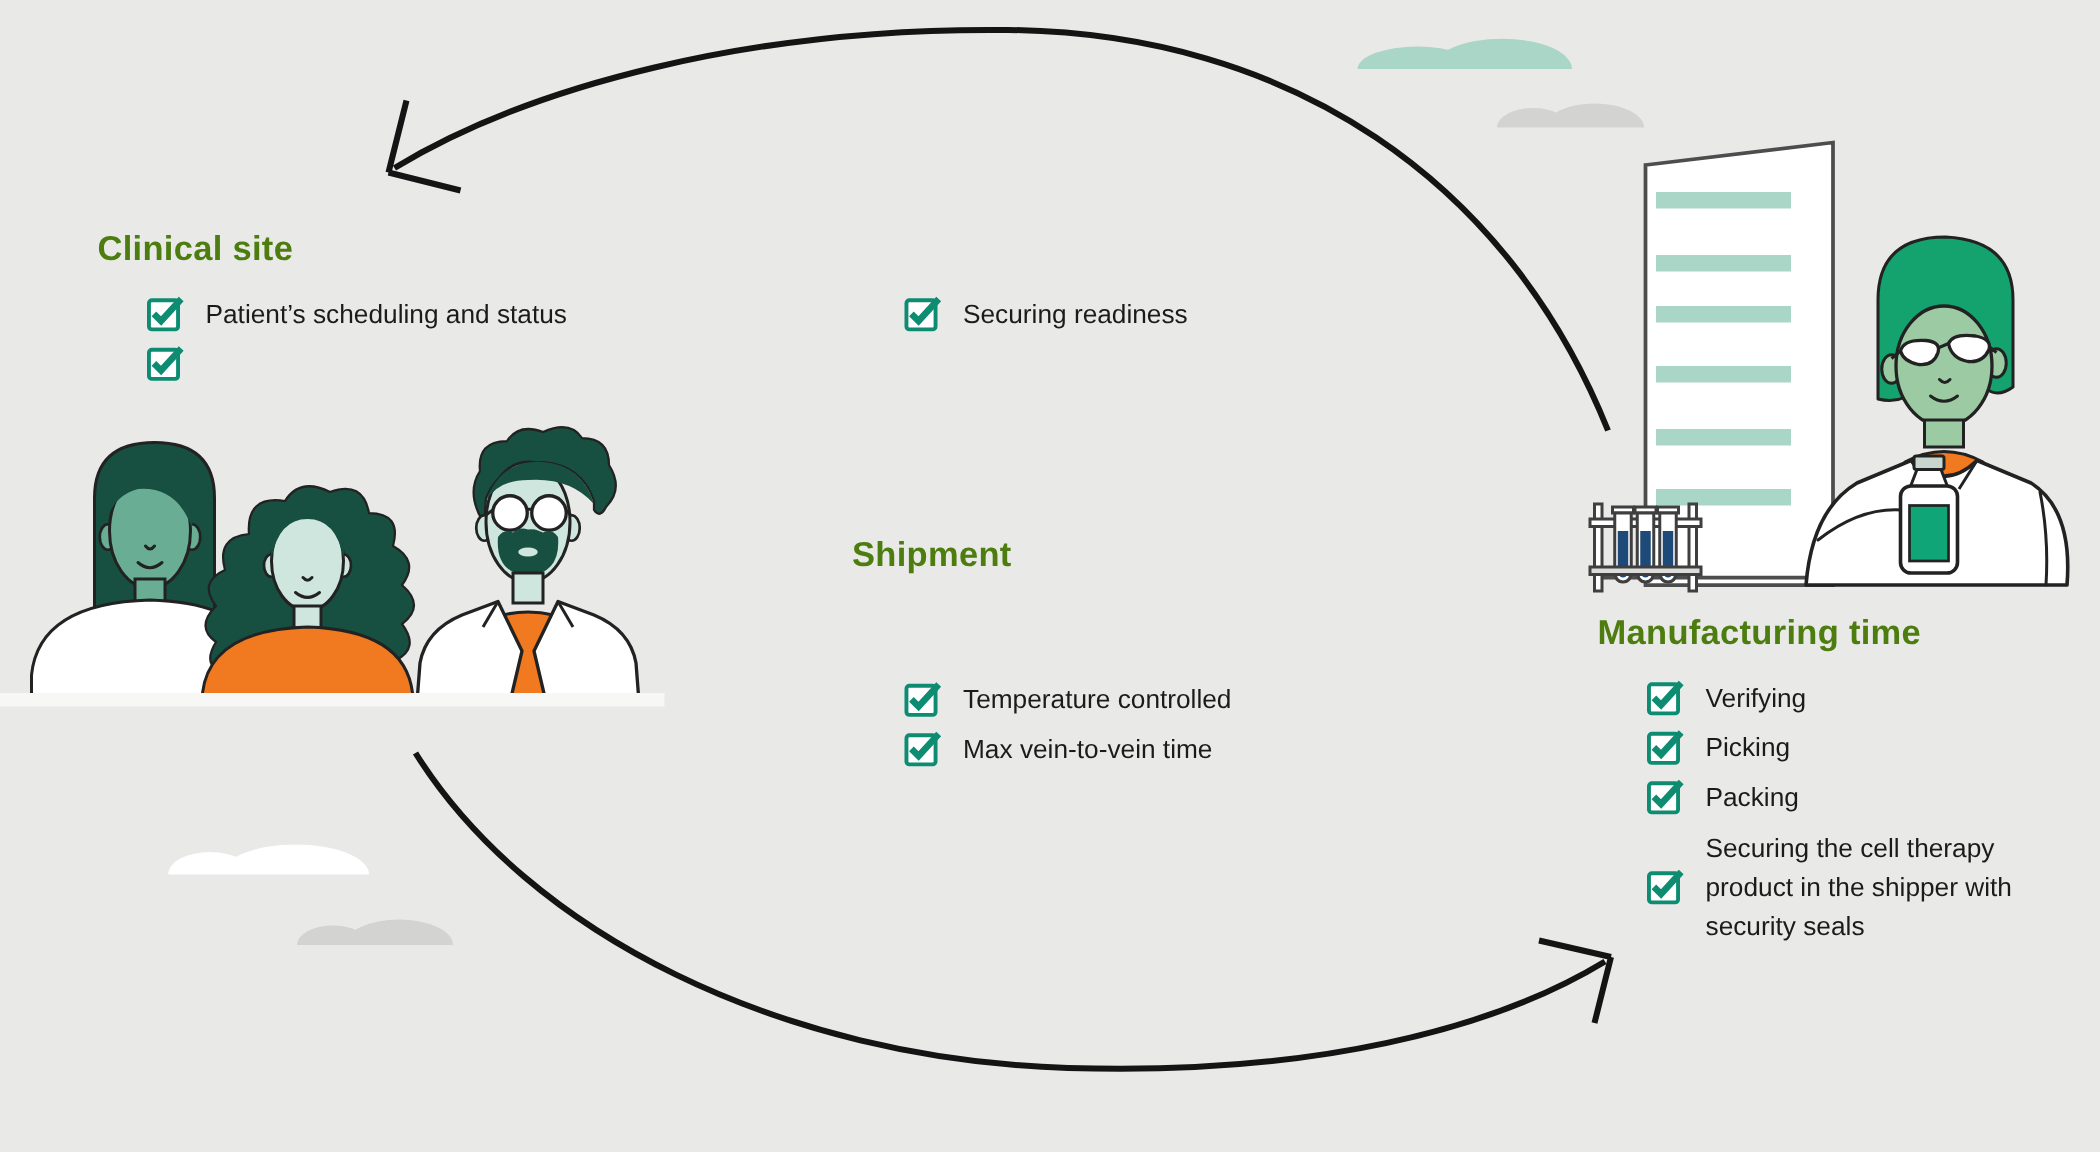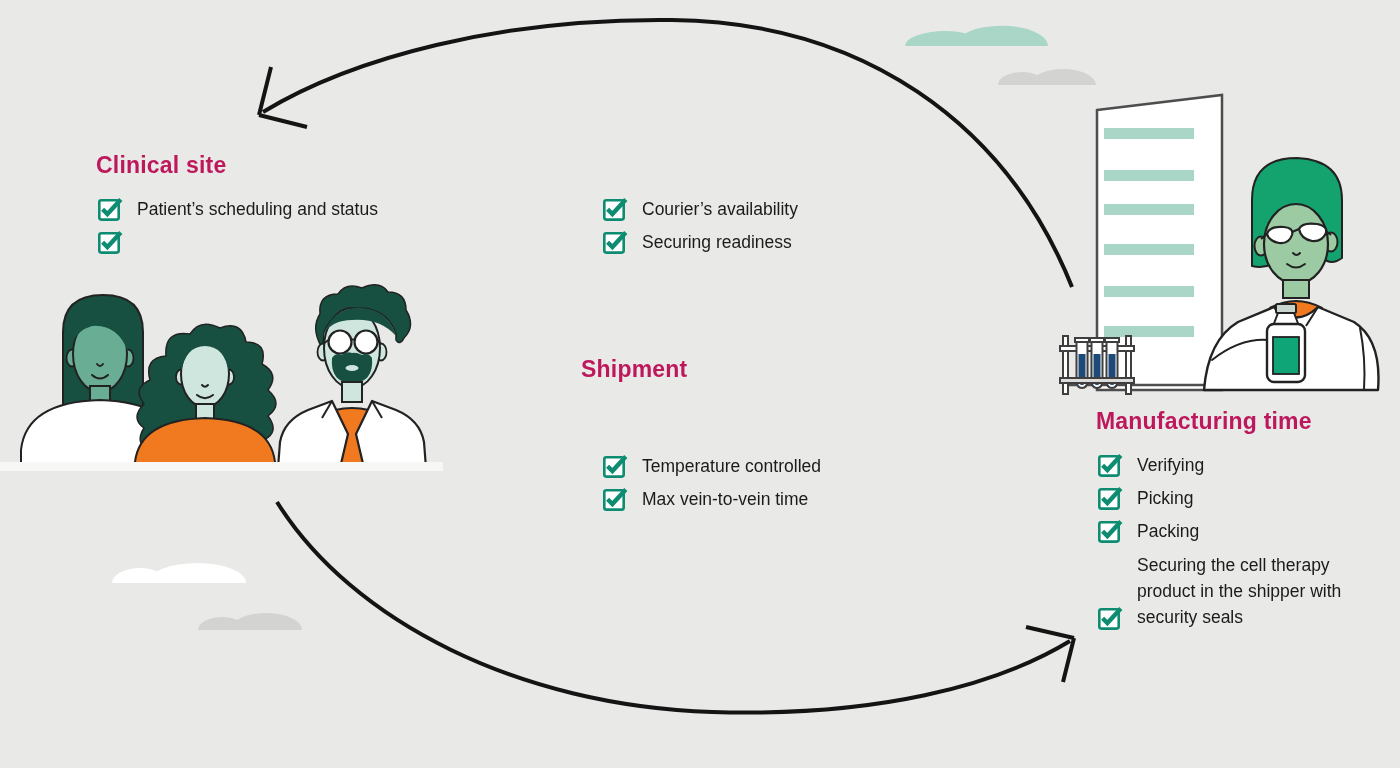--- a/index.html
+++ b/index.html
@@ -31,26 +31,25 @@
   .s-gray{stroke:var(--outlinegray)}
   .s-rack{stroke:#3f3f3f}
   .no-f{fill:none}
   .rj{stroke-linejoin:round}
   .rc{stroke-linecap:round}
 
   .arrow-line{stroke:var(--arrow);stroke-width:4;fill:none}
 
   .title{
     position:absolute;
-    font-size:23px;font-weight:700;color:#be185d;letter-spacing:.2px;
+    font-size:23px;font-weight:700;color:#4d7c0f;letter-spacing:.2px;
     white-space:nowrap;
-    margin-left:31px;
   }
   .list{position:absolute;}
-  .row{display:flex;align-items:flex-end;gap:13px;margin-bottom:9px;padding-left:35px;}
+  .row{display:flex;align-items:center;gap:13px;margin-bottom:9px;padding-left:35px;}
   .chk{flex:0 0 26px;}
   .chk-box{fill:#fff;stroke:var(--teal);stroke-width:2.6;}
   .chk-mark{fill:none;stroke:var(--teal);stroke-width:4.4;}
   .lbl{
     font-size:17.5px;line-height:24px;color:#1b1b1b;
     white-space:nowrap;
   }
   .lbl.wrap{white-space:normal;width:235px;line-height:26px;}
   #ground-strip{
     left:0;top:462px;width:443px;height:9px;background:var(--strip);
@@ -211,32 +210,25 @@
       </svg>
     </div>
   </div>
 
   <div class="list" style="left:568px;top:197px">
     <div class="row">
       <svg class="chk" width="26" height="24" viewBox="0 0 26 24">
         <rect class="chk-box" x="1.3" y="3.2" width="19.4" height="19.4" rx="2"></rect>
           <path class="chk-mark" d="M4.6 12.2 L9.4 17 L22.8 2.4"></path>
       </svg>
-      <span class="lbl">Courier’s availability</span>
-    </div>
-    <div class="row">
-      <svg class="chk" width="26" height="24" viewBox="0 0 26 24">
-        <rect class="chk-box" x="1.3" y="3.2" width="19.4" height="19.4" rx="2"></rect>
-          <path class="chk-mark" d="M4.6 12.2 L9.4 17 L22.8 2.4"></path>
-      </svg>
       <span class="lbl">Securing readiness</span>
     </div>
   </div>
 
-  <div class="title" style="left:550px;top:356px">Shipment</div>
+  <div class="title" style="left:568px;top:356px">Shipment</div>
   <div class="list" style="left:568px;top:454px">
     <div class="row">
       <svg class="chk" width="26" height="24" viewBox="0 0 26 24">
         <rect class="chk-box" x="1.3" y="3.2" width="19.4" height="19.4" rx="2"></rect>
           <path class="chk-mark" d="M4.6 12.2 L9.4 17 L22.8 2.4"></path>
       </svg>
       <span class="lbl">Temperature controlled</span>
     </div>
     <div class="row">
       <svg class="chk" width="26" height="24" viewBox="0 0 26 24">

